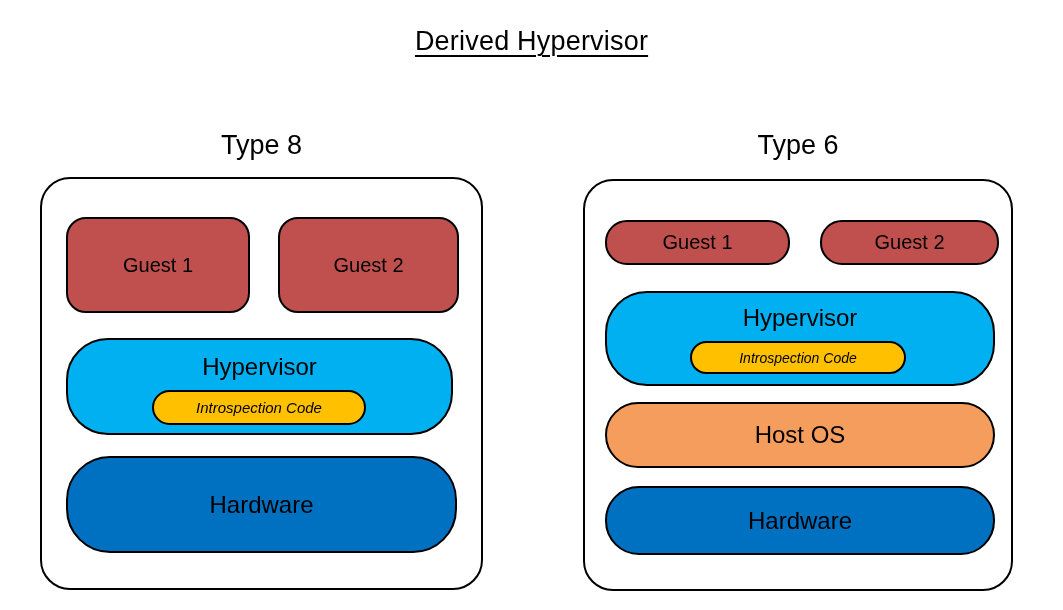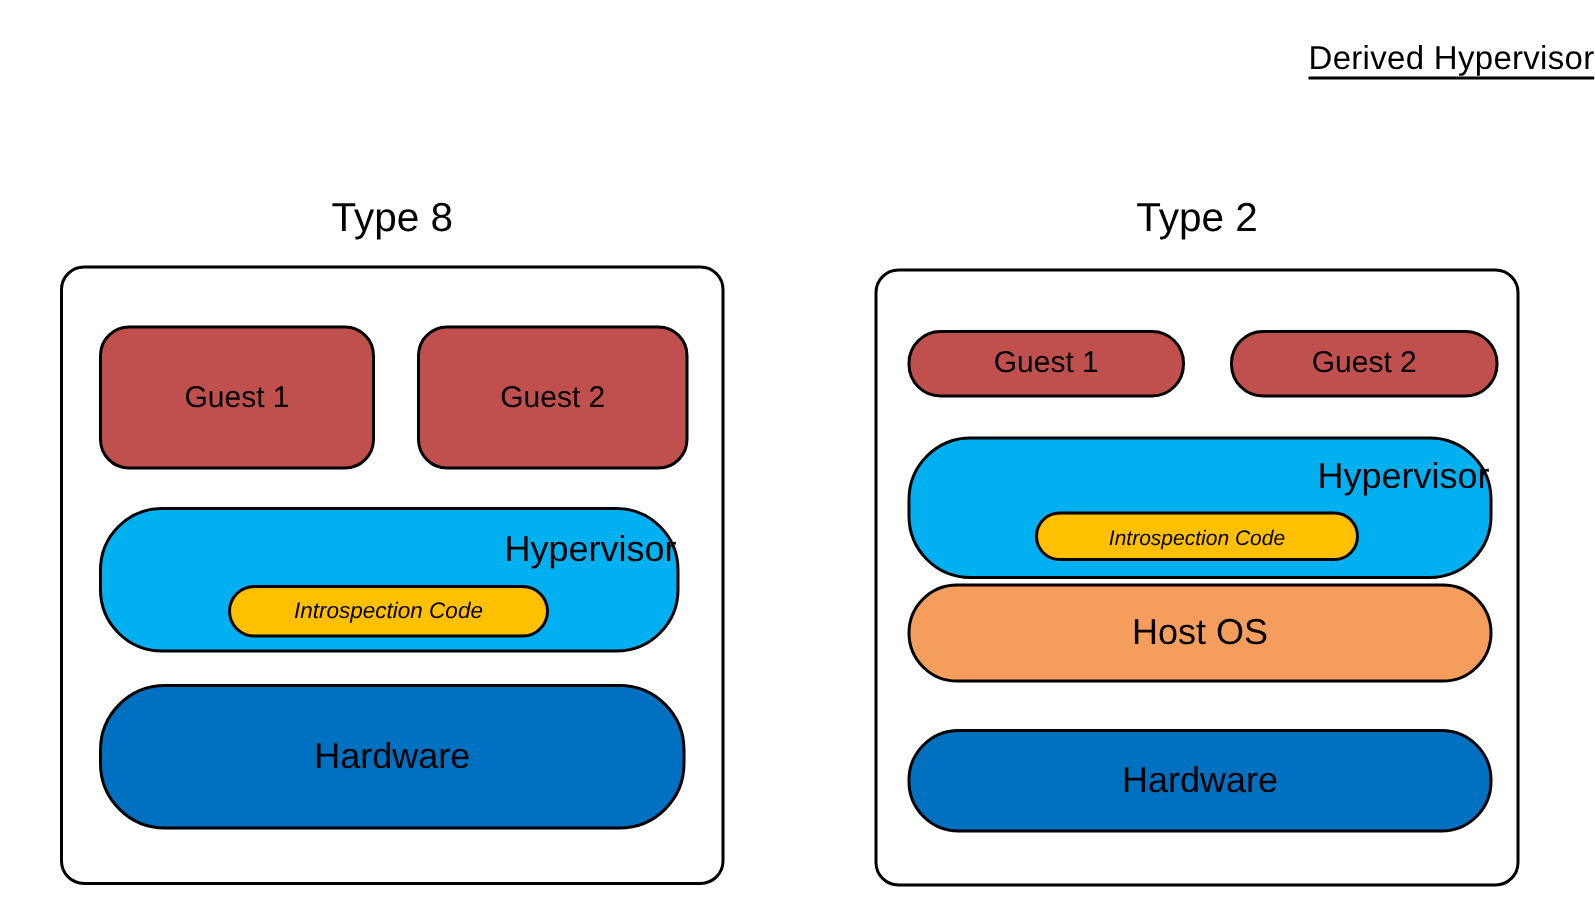--- a/index.html
+++ b/index.html
@@ -13,78 +13,78 @@
     height: 610px;
     font-family: "Liberation Sans", sans-serif;
     color: #000000;
     overflow: hidden;
   }
   .page-title {
     position: absolute;
     top: 26px;
     left: 0;
     width: 100%;
-    text-align: right;
-    font-size: 22px;
+    text-align: center;
+    font-size: 27px;
     letter-spacing: 0.2px;
   }
   .page-title span {
     text-decoration: underline;
     text-underline-offset: 5px;
     text-decoration-thickness: 2px;
   }
   .panel-label {
     position: absolute;
     text-align: center;
     font-size: 27px;
   }
   #label-type1 { left: 40px;  top: 130px; width: 443px; }
   #label-type2 { left: 583px; top: 130px; width: 430px; }
 
   .container {
     position: absolute;
     background: #ffffff;
     border: 2px solid var(--outline, #000);
-    border-radius: 16px;
+    border-radius: 30px;
     box-sizing: border-box;
   }
   #container-type1 { left: 40px;  top: 177px; width: 443px; height: 413px; }
   #container-type2 { left: 583px; top: 179px; width: 430px; height: 412px; }
 
   .box {
     position: absolute;
     border: 2px solid var(--outline, #000);
     box-sizing: border-box;
     display: flex;
     align-items: center;
     justify-content: center;
     text-align: center;
   }
   .guest    { background: var(--guest, #C0504D);      font-size: 20px; border-radius: 20px; }
   .hyper    { background: var(--hypervisor, #00B0F0); border-radius: 42px; display: block; }
-  .hyper .hyper-label { display: block; text-align: right; font-size: 24px; }
+  .hyper .hyper-label { display: block; text-align: center; font-size: 24px; }
   .pill     { background: var(--introspection, #FFC000); border-radius: 18px; font-style: italic; }
   .hostos   { background: var(--host_os, #F49D5C);    font-size: 24px; border-radius: 34px; }
   .hardware { background: var(--hardware, #0070C0);   font-size: 24px; }
 
   
   #t1-guest1 { left: 24px;  top: 38px;  width: 184px; height: 96px; }
   #t1-guest2 { left: 236px; top: 38px;  width: 181px; height: 96px; }
   #t1-hyper  { left: 24px;  top: 159px; width: 387px; height: 97px; }
   #t1-hyper .hyper-label { padding-top: 13px; }
   #t1-pill   { left: 84px;  top: 50px;  width: 214px; height: 35px; font-size: 15px; }
   #t1-hardware { left: 24px; top: 277px; width: 391px; height: 97px; border-radius: 44px; }
 
   
   #t2-guest1 { left: 20px;  top: 39px;  width: 185px; height: 45px; border-radius: 22px; }
   #t2-guest2 { left: 235px; top: 39px;  width: 179px; height: 45px; border-radius: 22px; }
   #t2-hyper  { left: 20px;  top: 110px; width: 390px; height: 95px; }
   #t2-hyper .hyper-label { padding-top: 11px; }
   #t2-pill   { left: 83px;  top: 48px;  width: 216px; height: 33px; font-size: 14px; }
-  #t2-hostos   { left: 20px; top: 208px; width: 390px; height: 66px; border-radius: 33px; }
+  #t2-hostos   { left: 20px; top: 221px; width: 390px; height: 66px; border-radius: 33px; }
   #t2-hardware { left: 20px; top: 305px; width: 390px; height: 69px; border-radius: 34px; }
 </style>
 </head>
 <body>
 
 <div class="page-title">
   <span>Derived Hypervisor</span>
 </div>
 
 <div class="panel-label" id="label-type1">Type 8</div>
@@ -92,21 +92,21 @@
 <div class="container" id="container-type1">
   <div class="box guest" id="t1-guest1">Guest 1</div>
   <div class="box guest" id="t1-guest2">Guest 2</div>
   <div class="box hyper" id="t1-hyper">
     <span class="hyper-label">Hypervisor</span>
     <div class="box pill" id="t1-pill">Introspection Code</div>
   </div>
   <div class="box hardware" id="t1-hardware">Hardware</div>
 </div>
 
-<div class="panel-label" id="label-type2">Type 2</div>
+<div class="panel-label" id="label-type2">Type 6</div>
 
 <div class="container" id="container-type2">
   <div class="box guest" id="t2-guest1">Guest 1</div>
   <div class="box guest" id="t2-guest2">Guest 2</div>
   <div class="box hyper" id="t2-hyper">
     <span class="hyper-label">Hypervisor</span>
     <div class="box pill" id="t2-pill">Introspection Code</div>
   </div>
   <div class="box hostos" id="t2-hostos">Host OS</div>
   <div class="box hardware" id="t2-hardware">Hardware</div>

